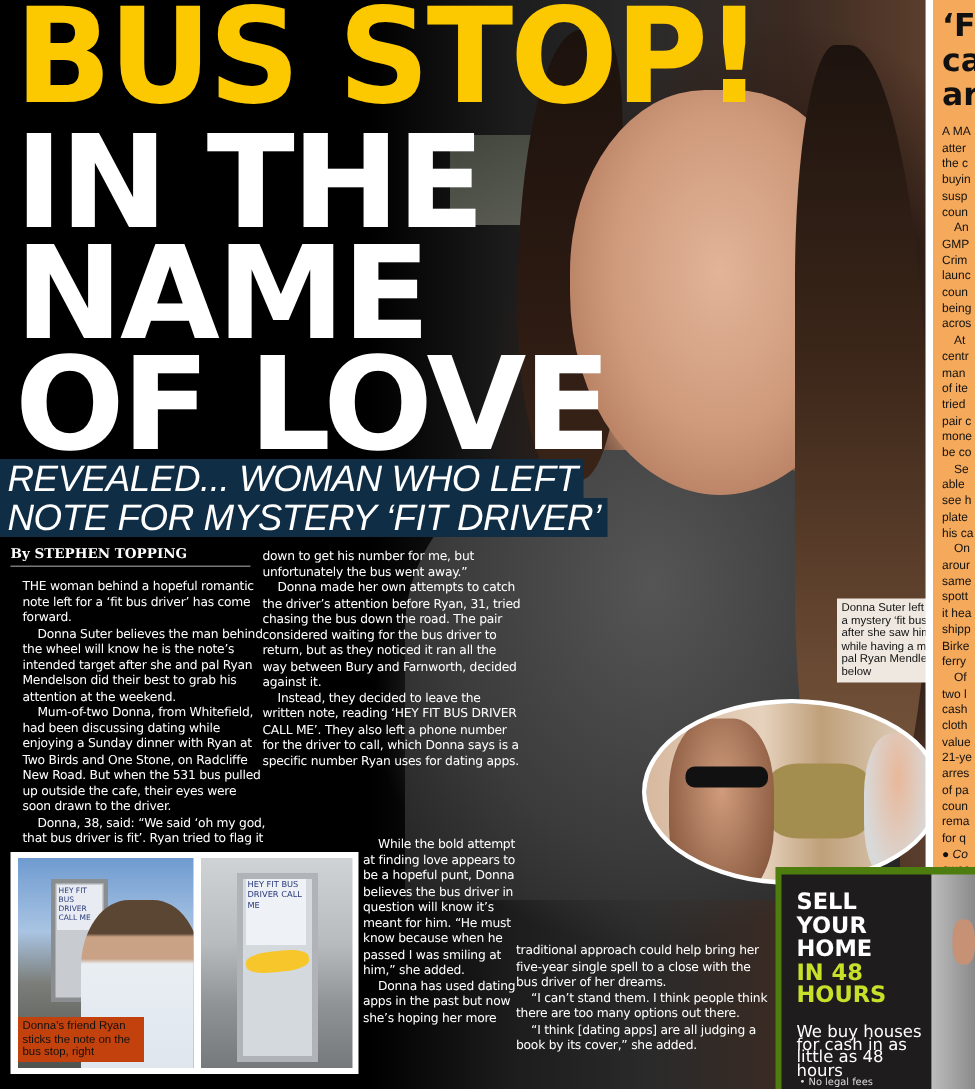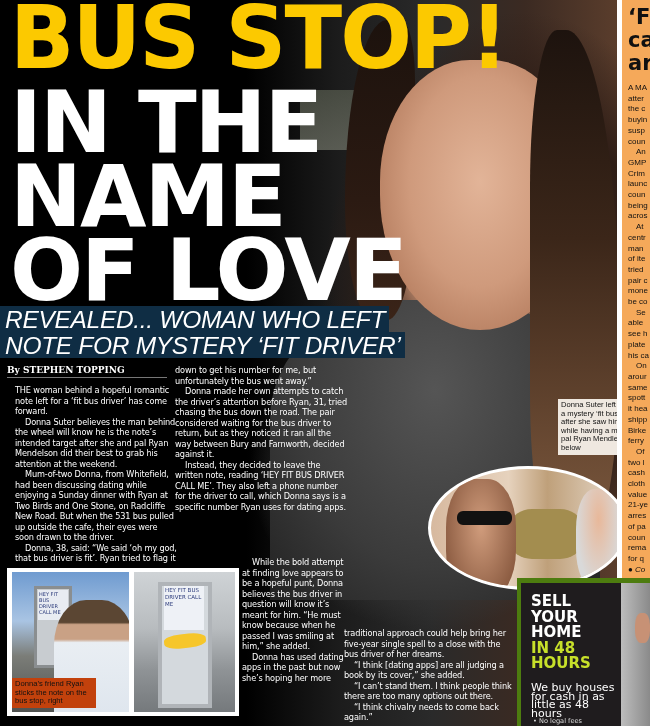--- a/index.html
+++ b/index.html
@@ -166,23 +166,22 @@
   <p class="i">Instead, they decided to leave the written note, reading ‘HEY FIT BUS DRIVER CALL ME’. They also left a phone number for the driver to call, which Donna says is a specific number Ryan uses for dating apps.</p>
 </div>
 
 <div class="col col3">
   <p class="i">While the bold attempt at finding love appears to be a hopeful punt, Donna believes the bus driver in question will know it’s meant for him. “He must know because when he passed I was smiling at him,” she added.</p>
   <p class="i">Donna has used dating apps in the past but now she’s hoping her more</p>
 </div>
 
 <div class="col col4">
   <p>traditional approach could help bring her five-year single spell to a close with the bus driver of her dreams.</p>
+  <p class="i">“I can’t stand them. I think people think there are too many options out there.</p>
   <p class="i">“I think [dating apps] are all judging a book by its cover,” she added.</p>
-  <p class="i">“I can’t stand them. I think people think there are too many options out there.</p>
-  <p class="i">“I think chivalry needs to come back again.”</p>
 </div>
 
 <div class="caption-main">Donna Suter left a note for a mystery ‘fit bus driver’ after she saw him at a stop while having a meal with pal Ryan Mendleson, below</div>
 
 <div class="inset">
   <div class="sofa"></div>
   <div class="woman"></div>
   <div class="glasses"></div>
   <div class="man"></div>
 </div>

